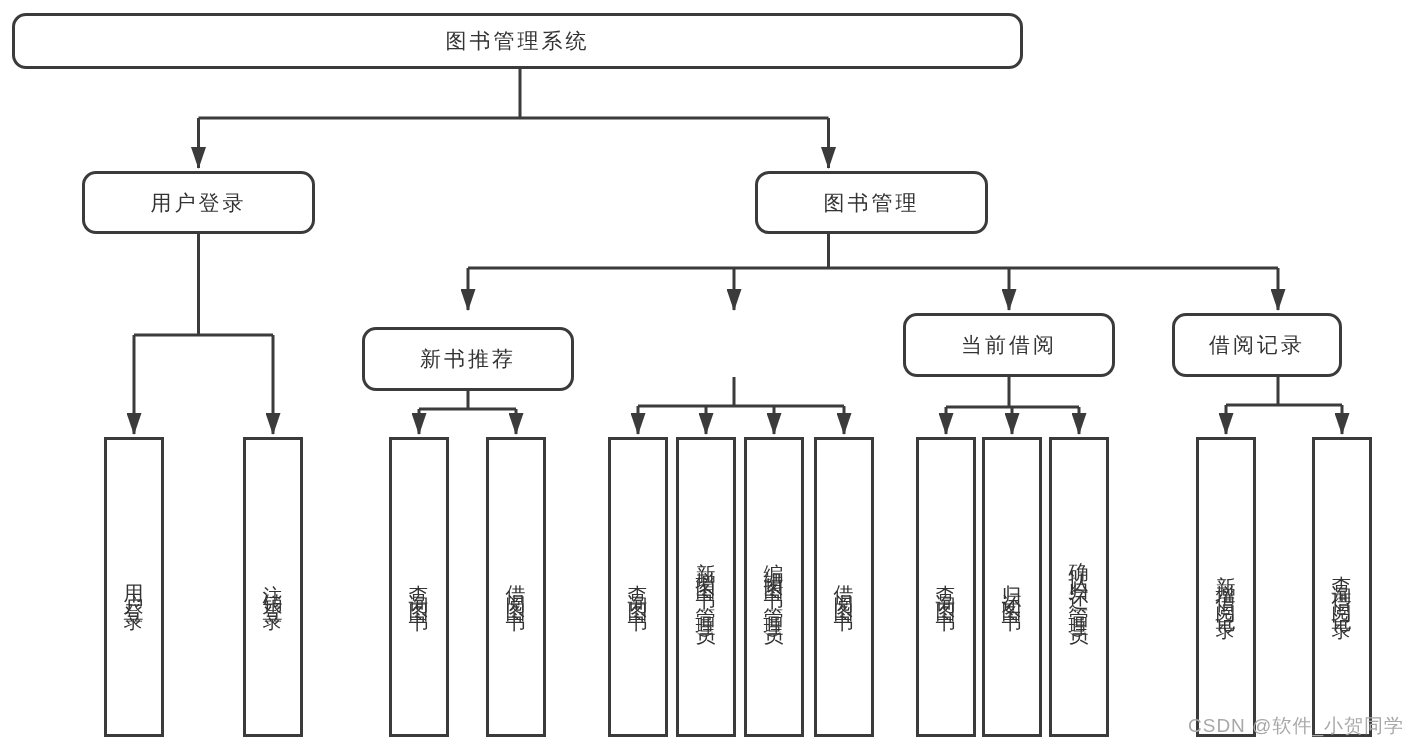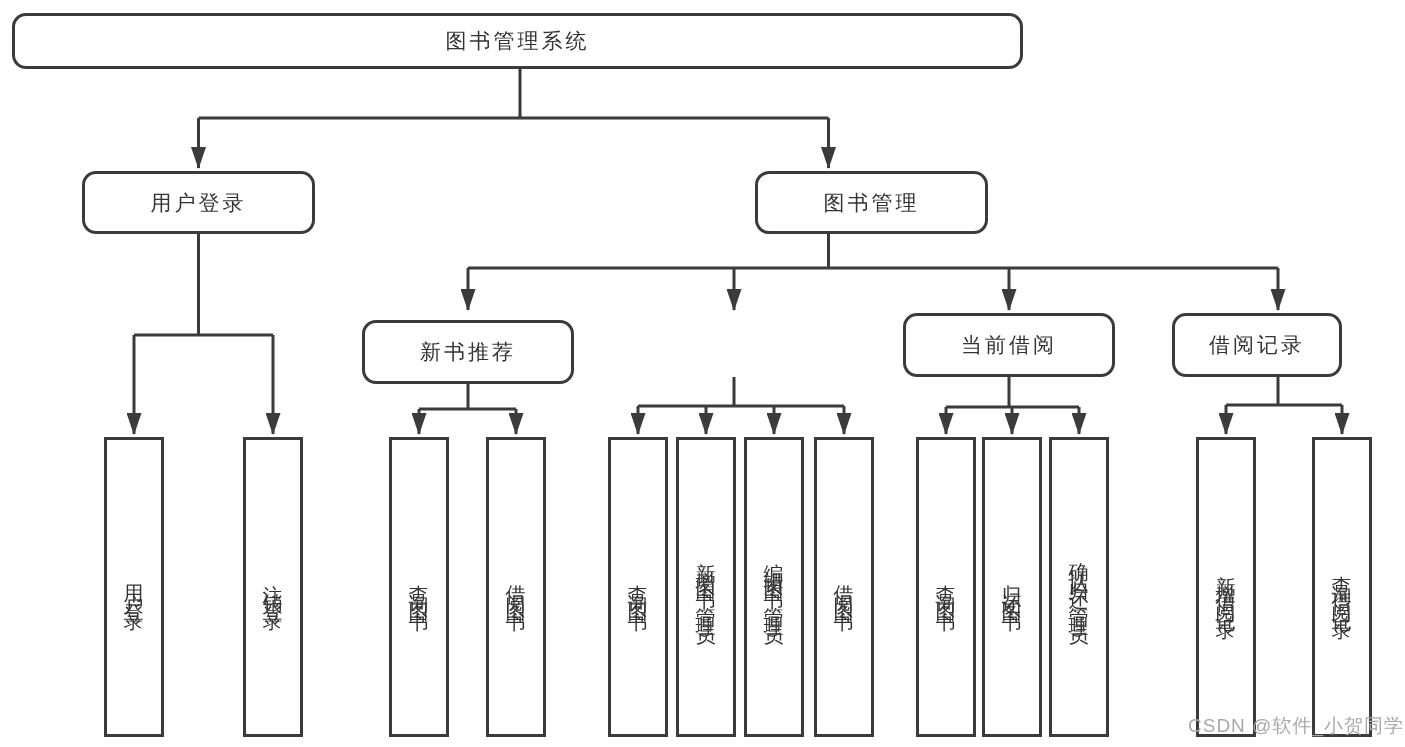--- a/index.html
+++ b/index.html
@@ -98,21 +98,21 @@
     <span>图书管理系统</span>
   </div>
 
   <div class="node h" style="left:82px;top:171px;width:233px;height:63px;">
     <span>用户登录</span>
   </div>
   <div class="node h" style="left:724px;top:171px;width:233px;height:63px;margin-left:31px;">
     <span>图书管理</span>
   </div>
 
-  <div class="node h" style="left:362px;top:320px;width:212px;height:64px;">
+  <div class="node h" style="left:362px;top:327px;width:212px;height:64px;">
     <span>新书推荐</span>
   </div>
   <div class="node h" style="left:903px;top:313px;width:212px;height:64px;font-family:Liberation Mono, monospace;">
     <span>当前借阅</span>
   </div>
   <div class="node h" style="left:1172px;top:313px;width:170px;height:64px;">
     <span>借阅记录</span>
   </div>
 
   <div class="node v" style="left:104px;top:437px;width:60px;height:300px;">

